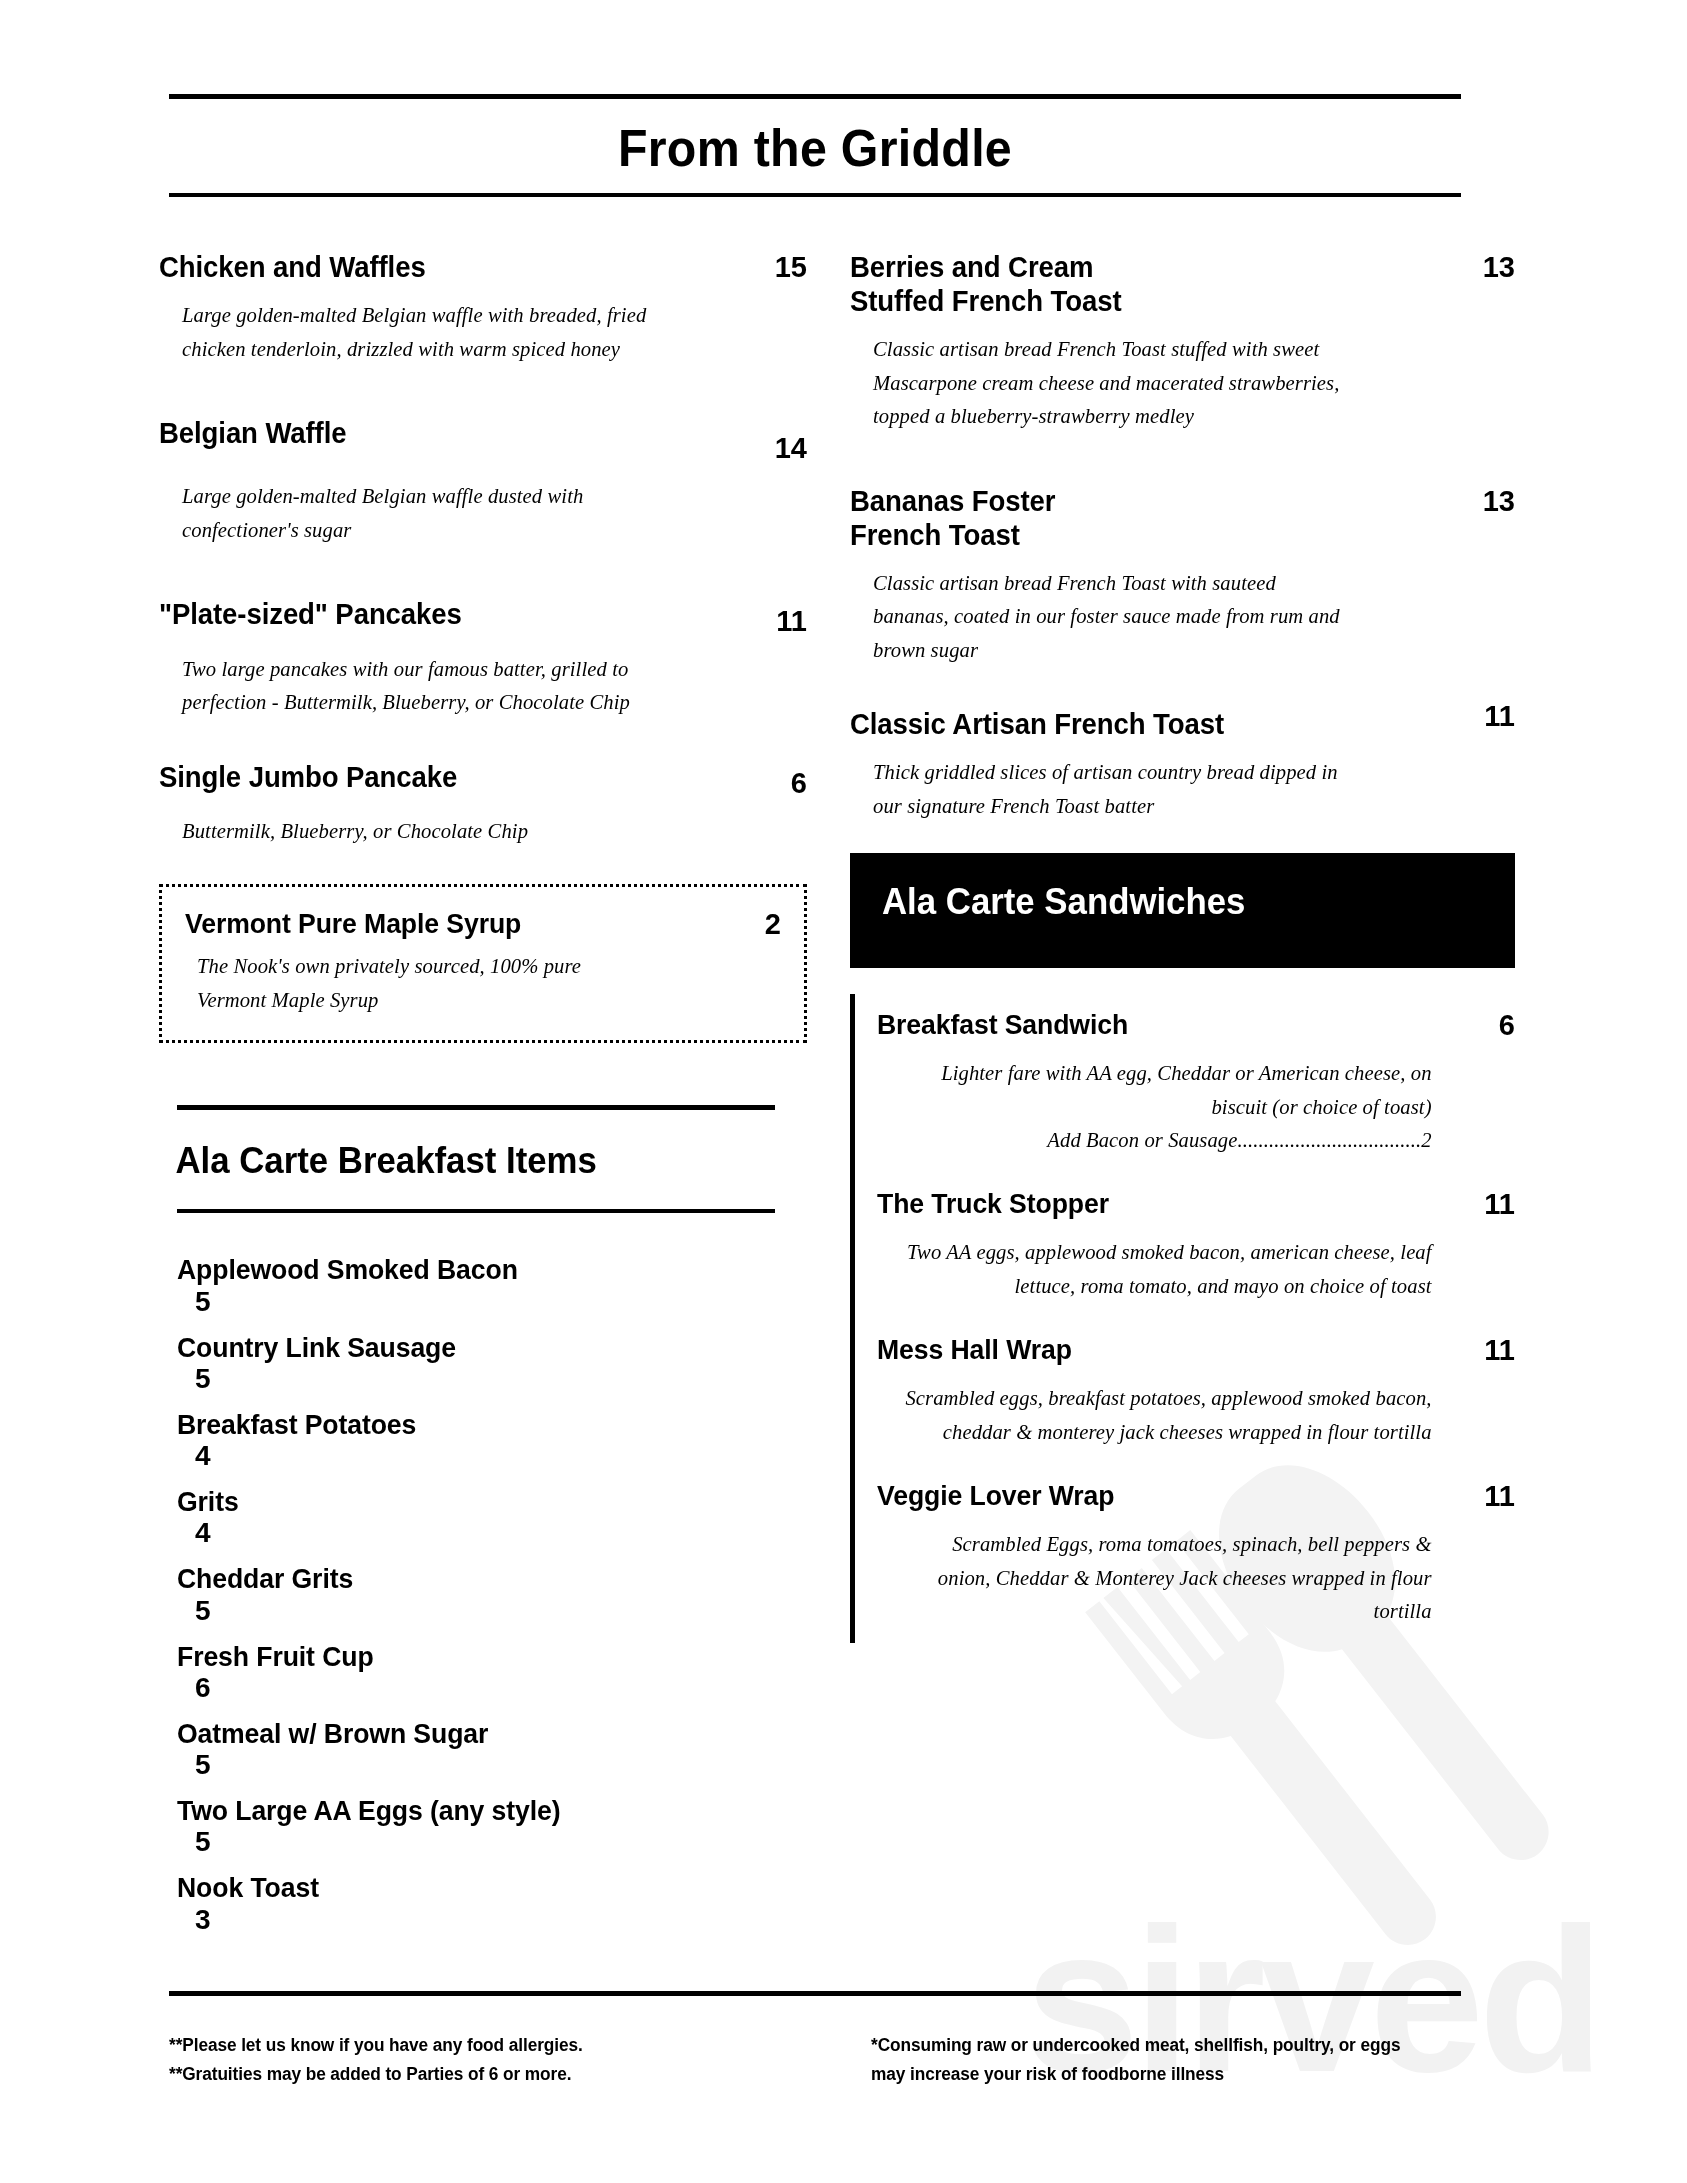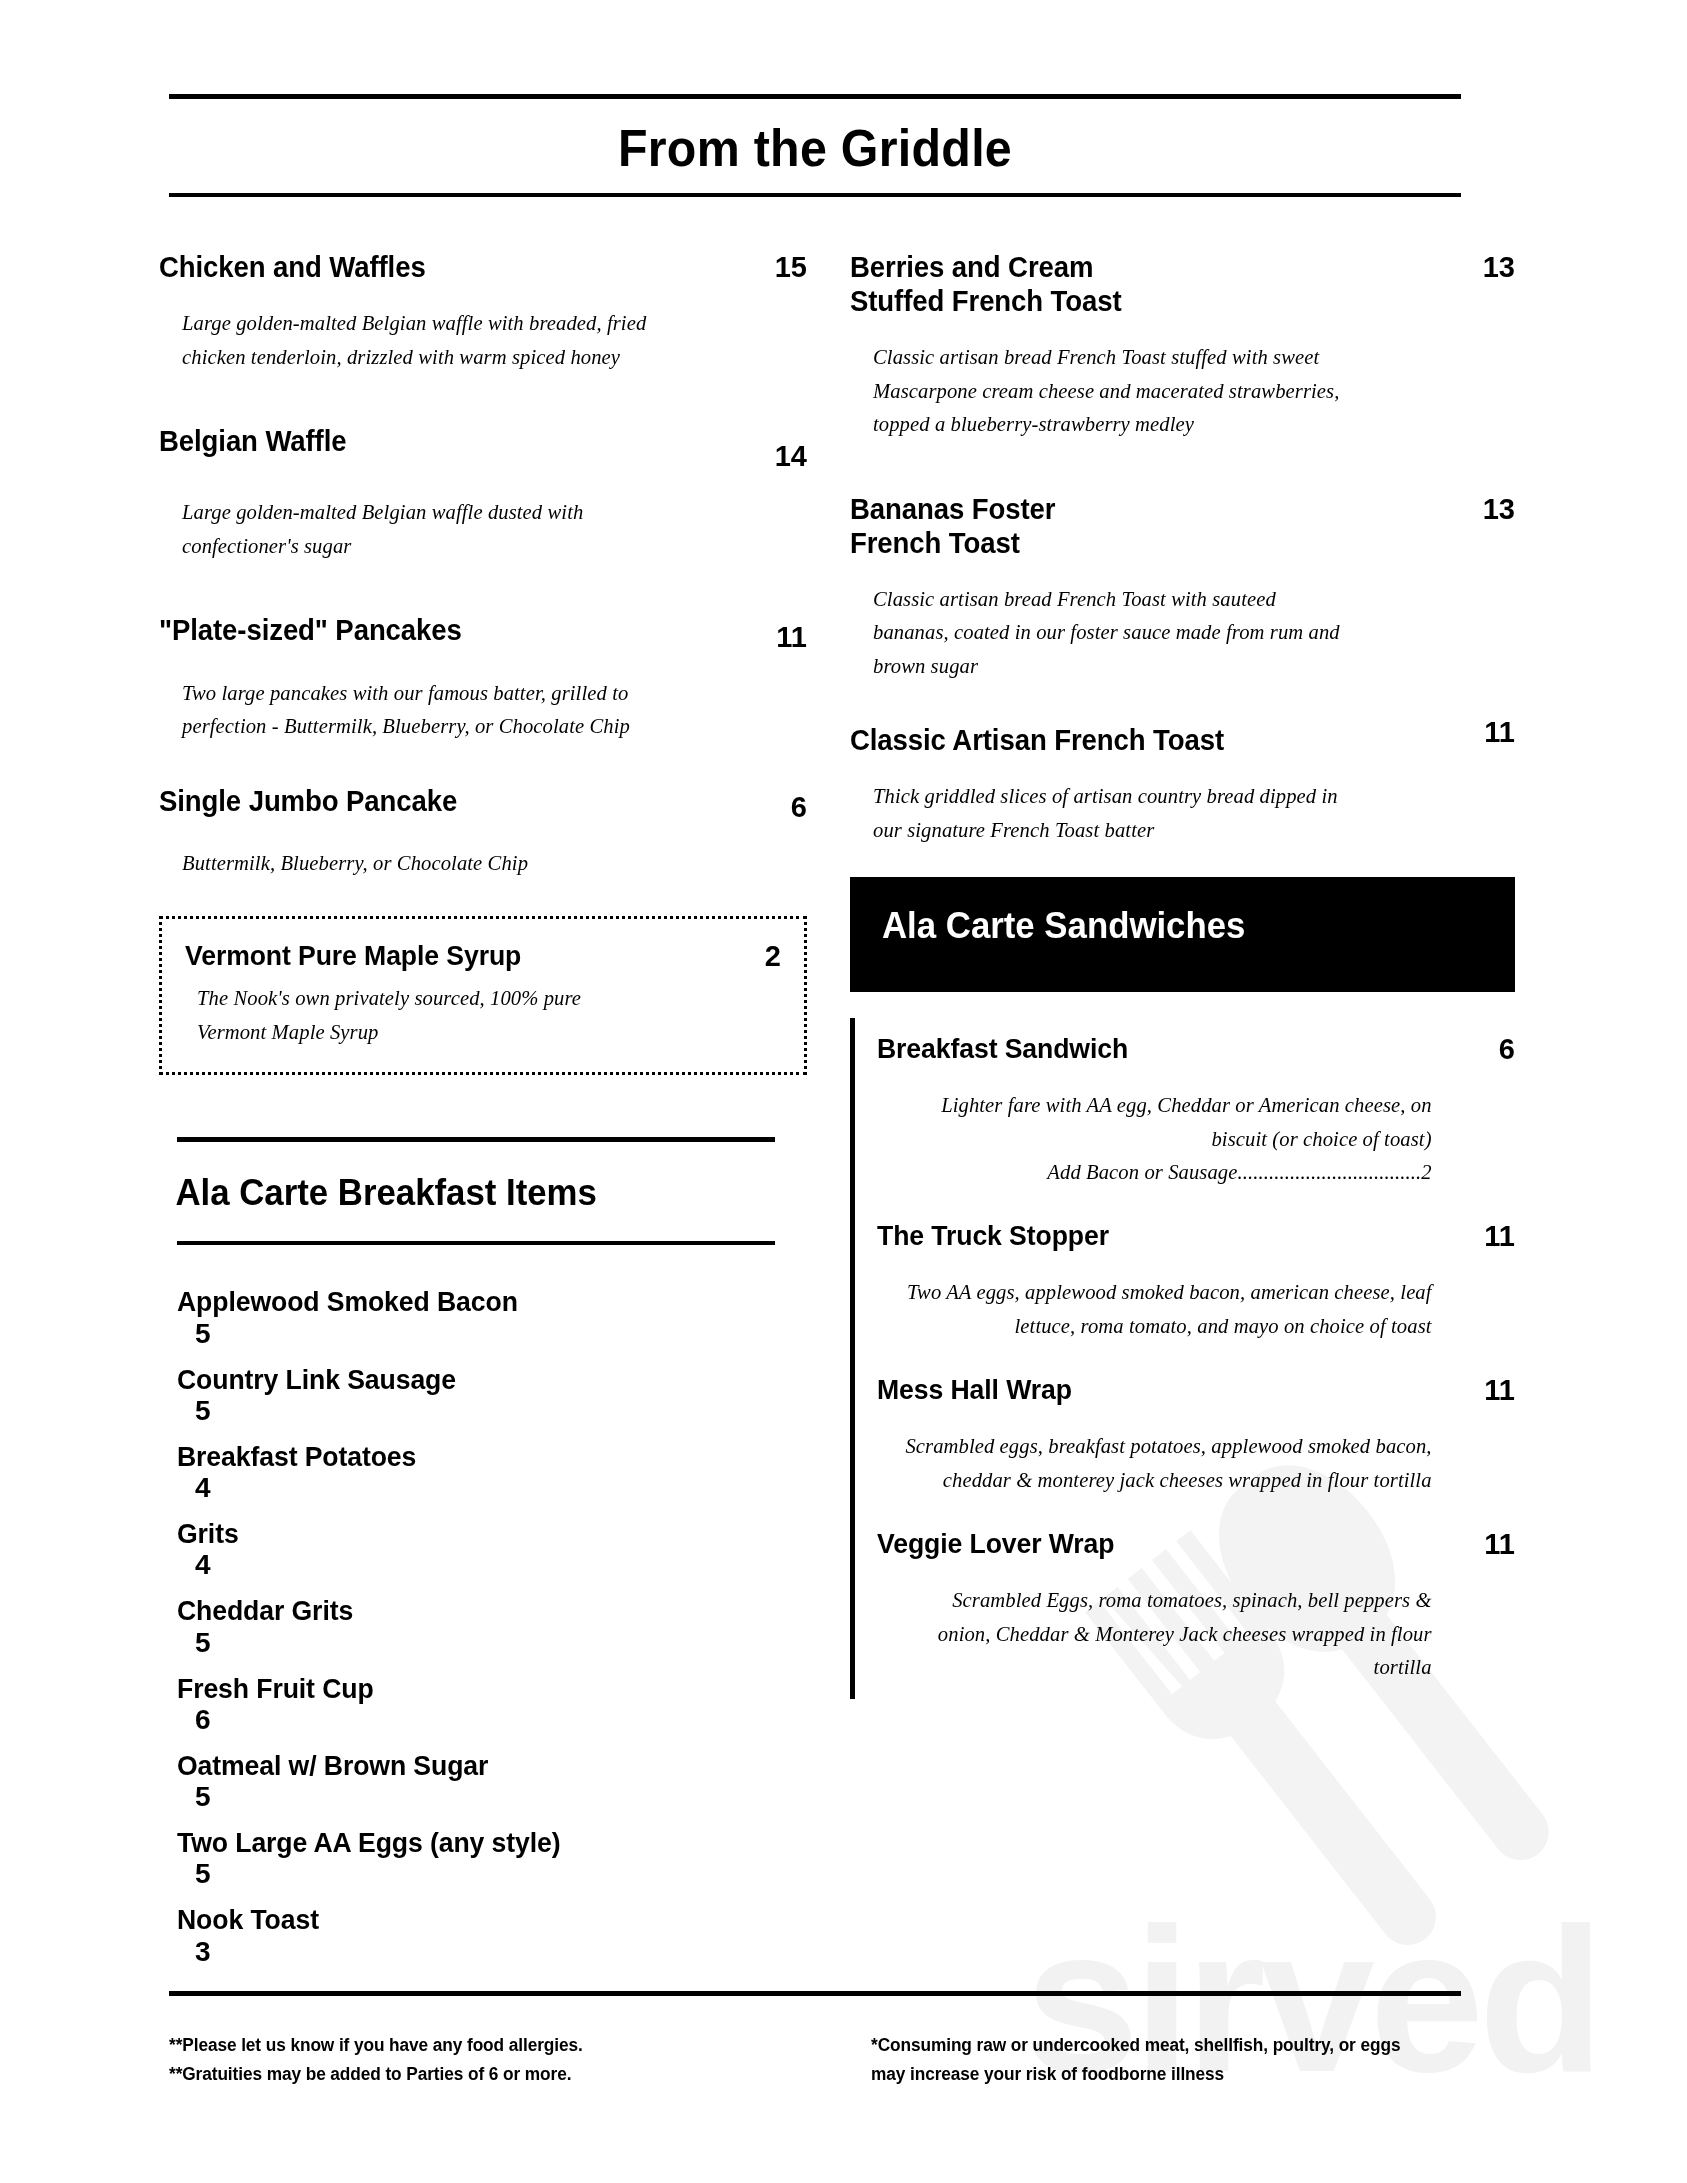--- a/index.html
+++ b/index.html
@@ -112,21 +112,21 @@
     line-height: 1.18;
     flex: none;
     text-align: right;
     min-width: 38px;
   }
   .item-desc {
     font-family: "Liberation Serif", serif;
     font-style: italic;
     font-size: 20.6px;
     line-height: 1.62;
-    margin-top: 23px;
+    margin-top: 15px;
     margin-left: 23px;
     max-width: 472px;
     letter-spacing: 0.1px;
     white-space: pre-line;
   }
 
   .gap-lg { height: 50px; }
   .gap-md { height: 40px; }
   .gap-sm { height: 30px; }
 

